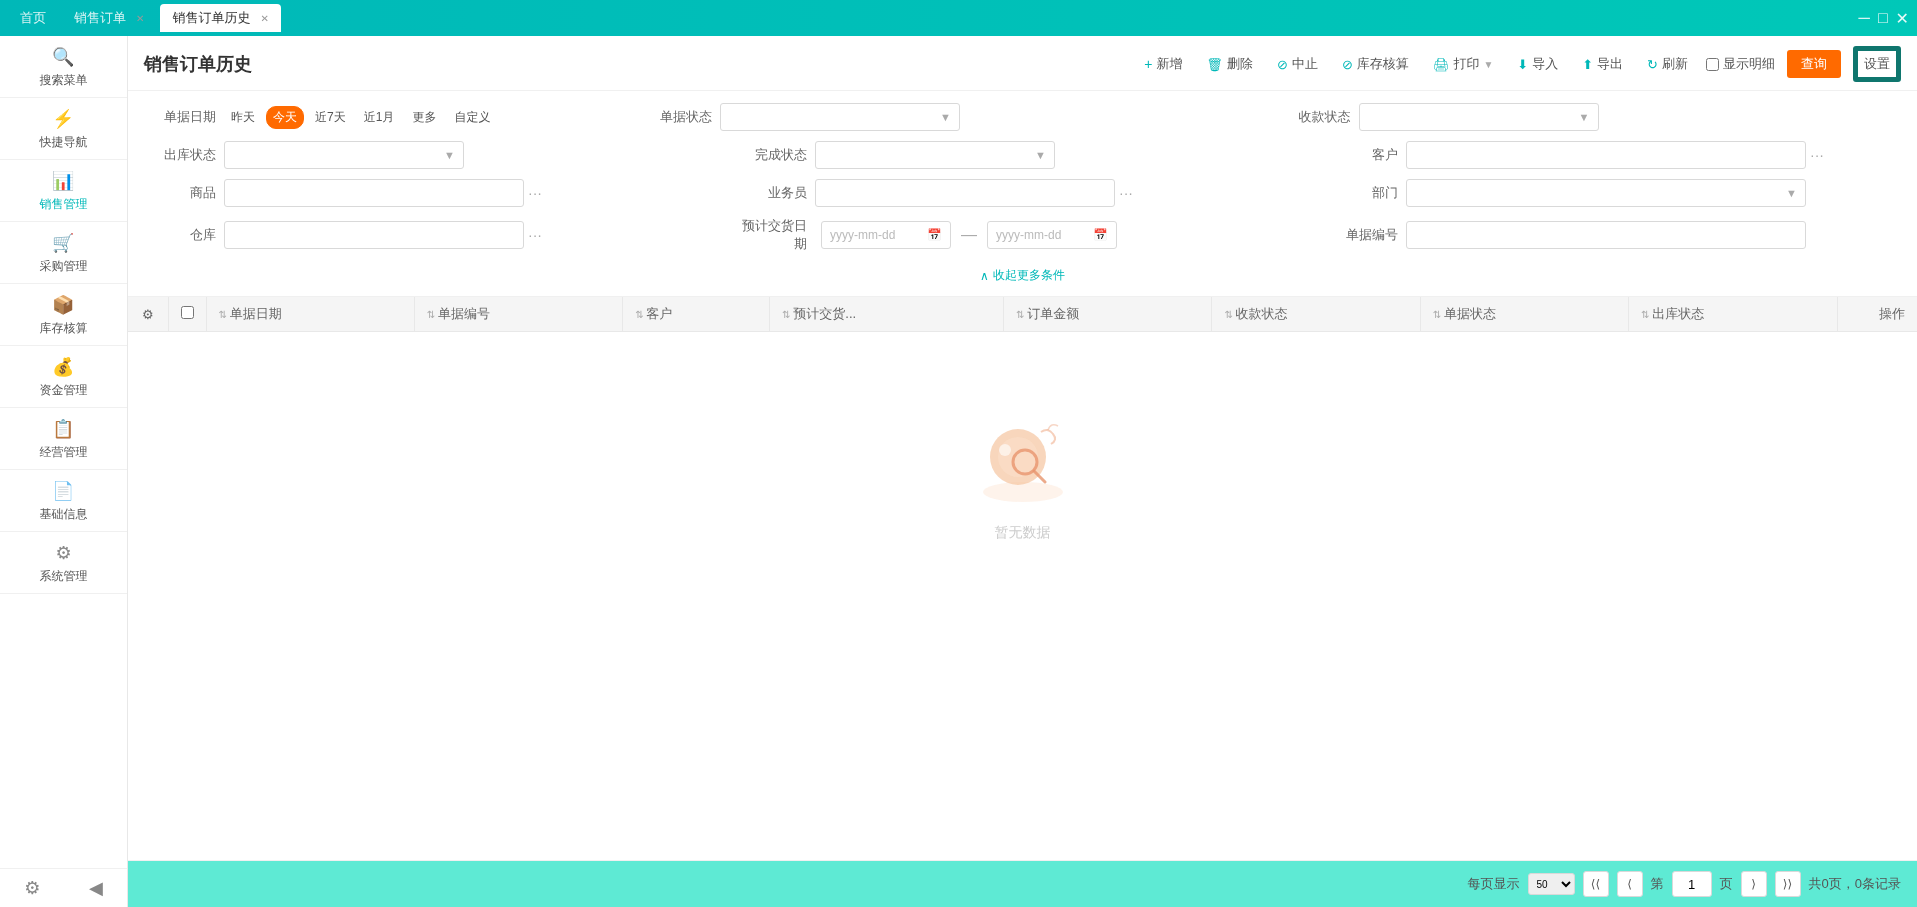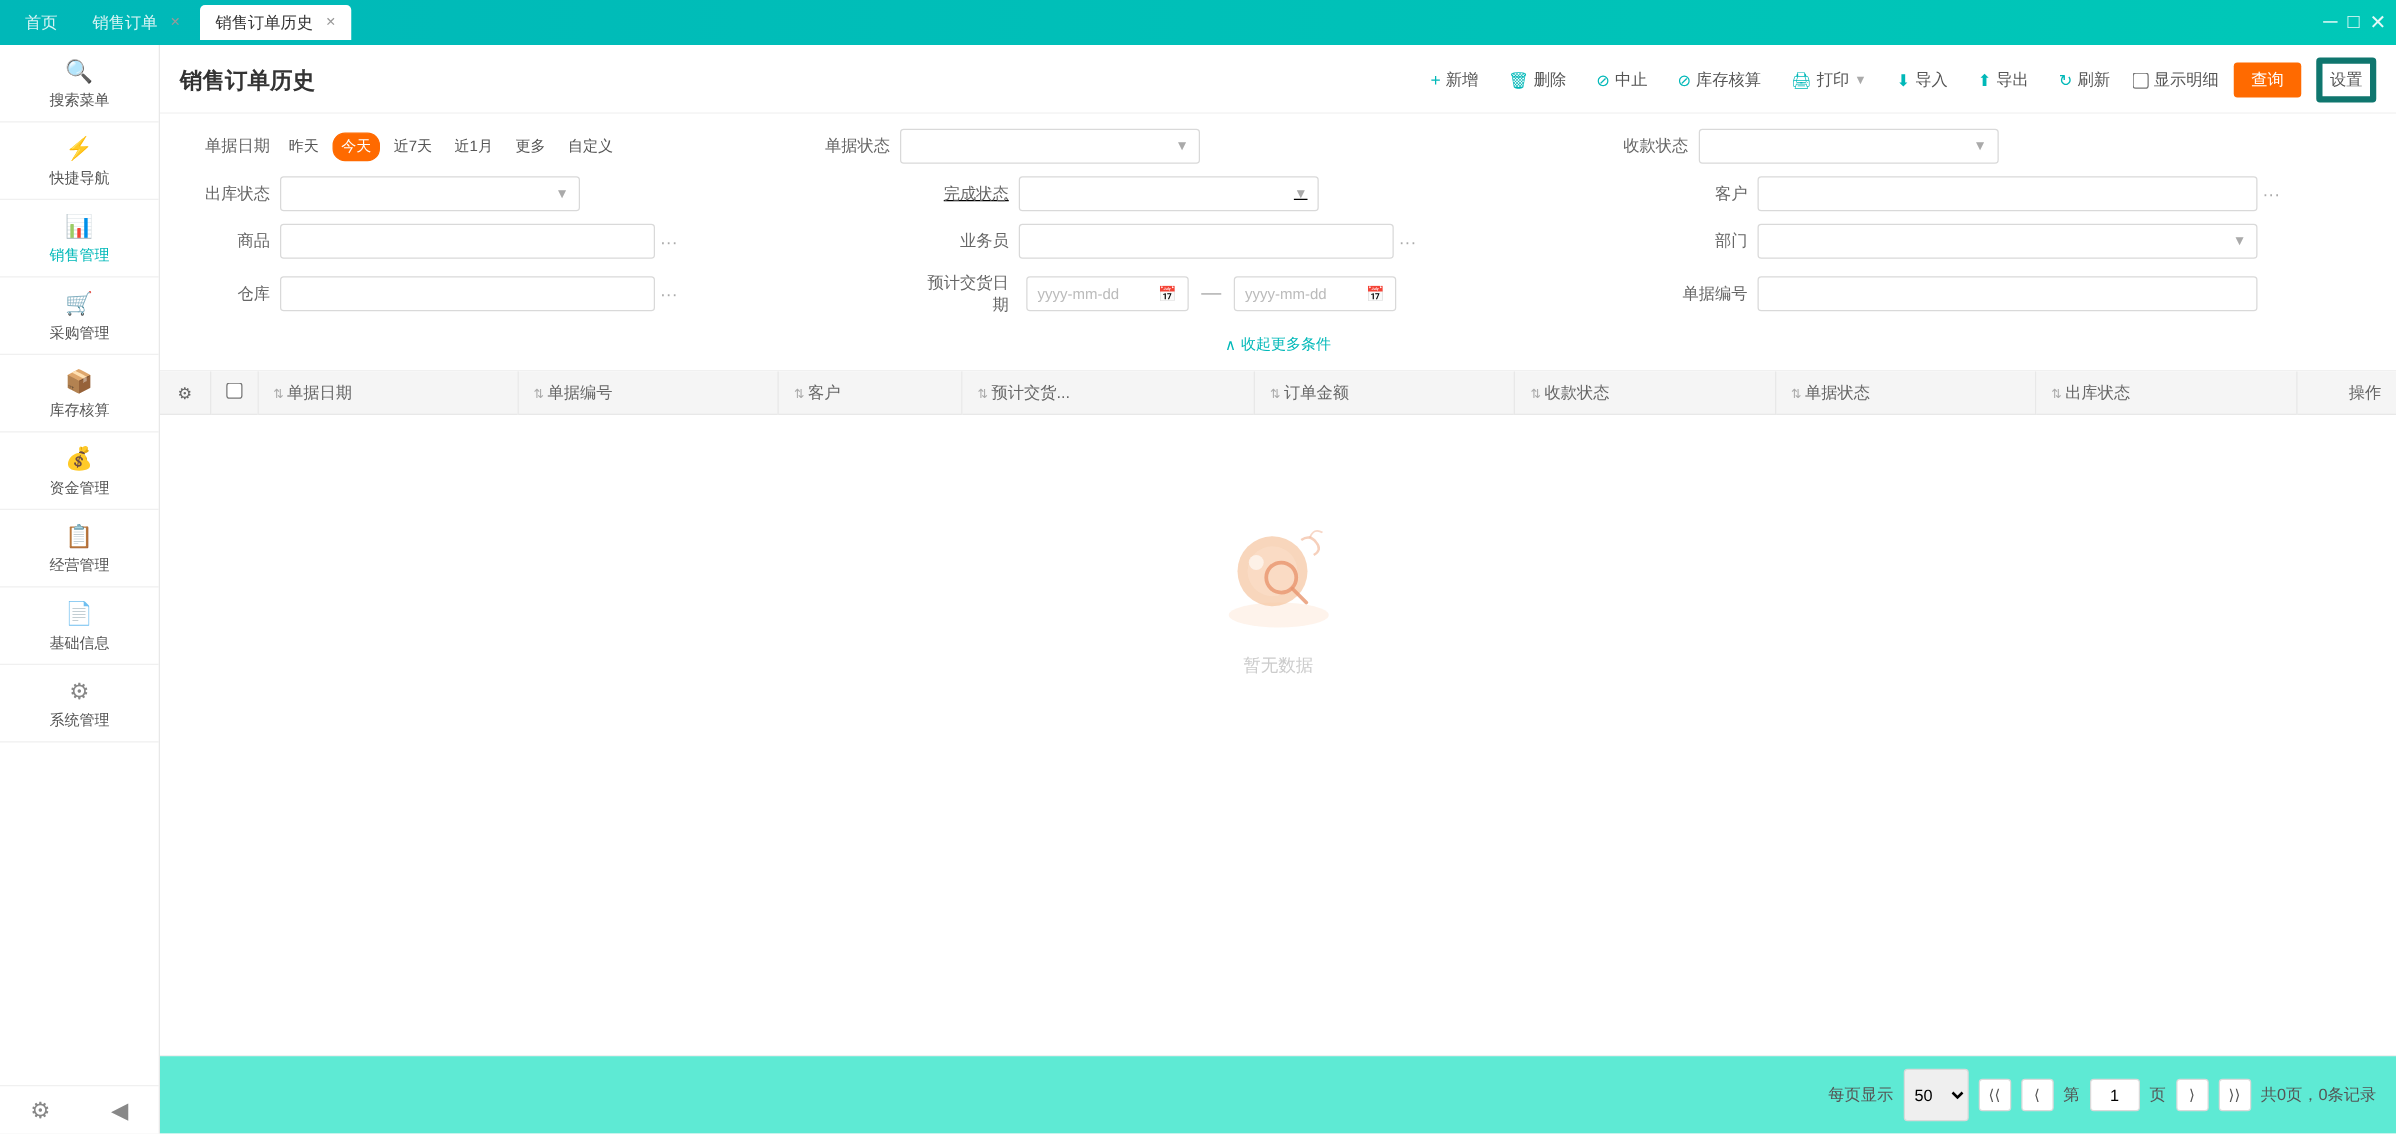--- a/index.html
+++ b/index.html
@@ -318,25 +318,25 @@
       justify-content: flex-end;
       padding: 10px 16px;
       border-top: 1px solid #f0f0f0;
       background: #5eead4;
       gap: 8px;
       font-size: 13px;
       color: #555;
       flex-shrink: 0;
     }
     .pagination-bar select {
-      height: 42px;
+      height: 22px;
       border: 1px solid #d9d9d9;
       border-radius: 3px;
       padding: 0 4px;
-      font-size: 13px;
+      font-size: 10px;
     }
     .pagination-btn {
       width: 26px;
       height: 26px;
       border: 1px solid #d9d9d9;
       background: #fff;
       border-radius: 3px;
       cursor: pointer;
       display: flex;
       align-items: center;
@@ -506,21 +506,21 @@
 
       <div class="filter-row">
         <div class="filter-section" style="flex:1;">
           <span class="filter-label">出库状态</span>
           <div class="filter-select filter-select-wide">
             <span></span>
             <span class="chevron">▼</span>
           </div>
         </div>
         <div style="width:16px;flex-shrink:0;"></div>
-        <div class="filter-section" style="flex:1;text-decoration:underline;">
+        <div class="filter-section" style="flex:1;">
           <span class="filter-label">完成状态</span>
           <div class="filter-select filter-select-wide">
             <span></span>
             <span class="chevron">▼</span>
           </div>
         </div>
         <div style="width:16px;flex-shrink:0;"></div>
         <div class="filter-section" style="flex:1;">
           <span class="filter-label">客户</span>
           <div class="filter-input" style="flex:1;display:flex;align-items:center;max-width:400px;"></div>

